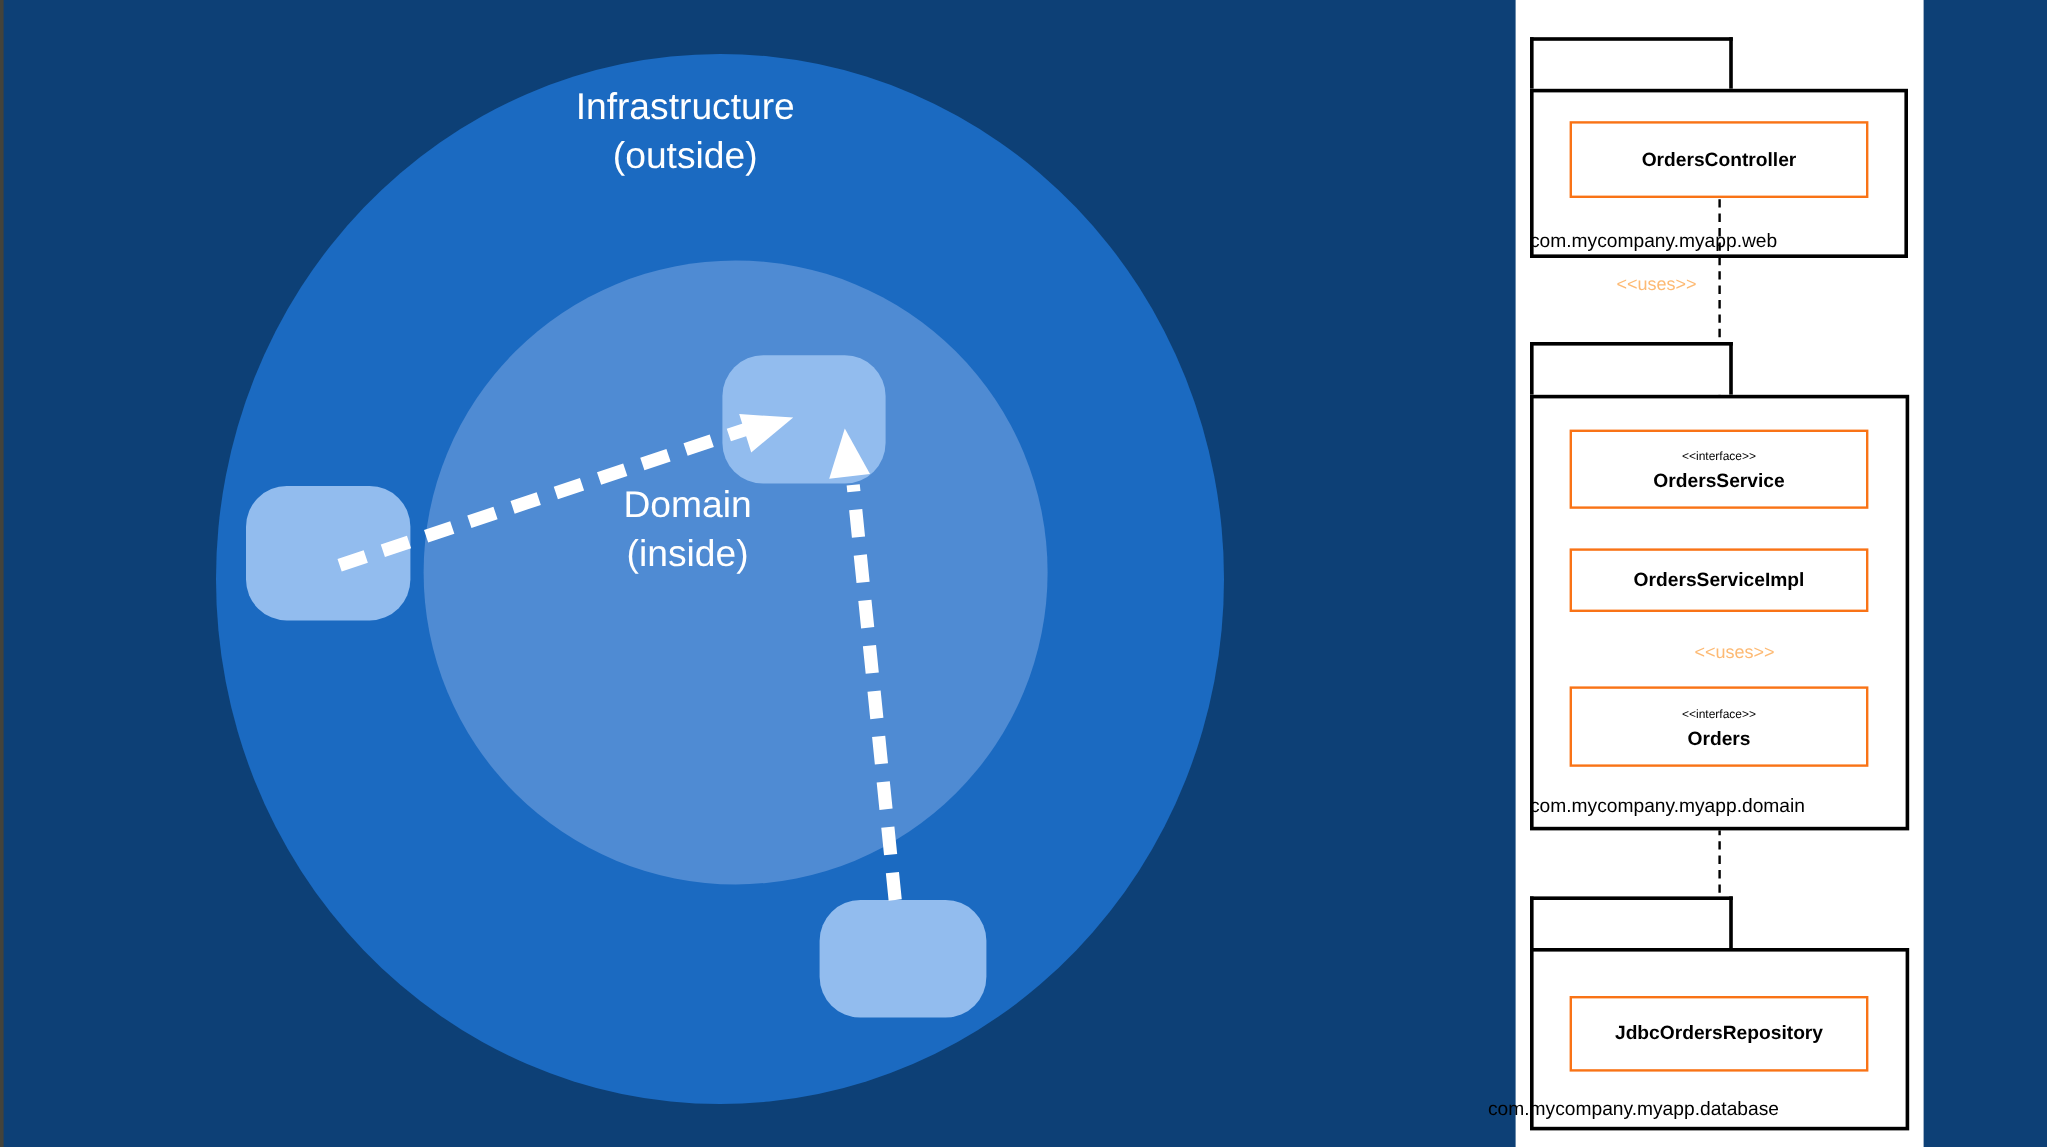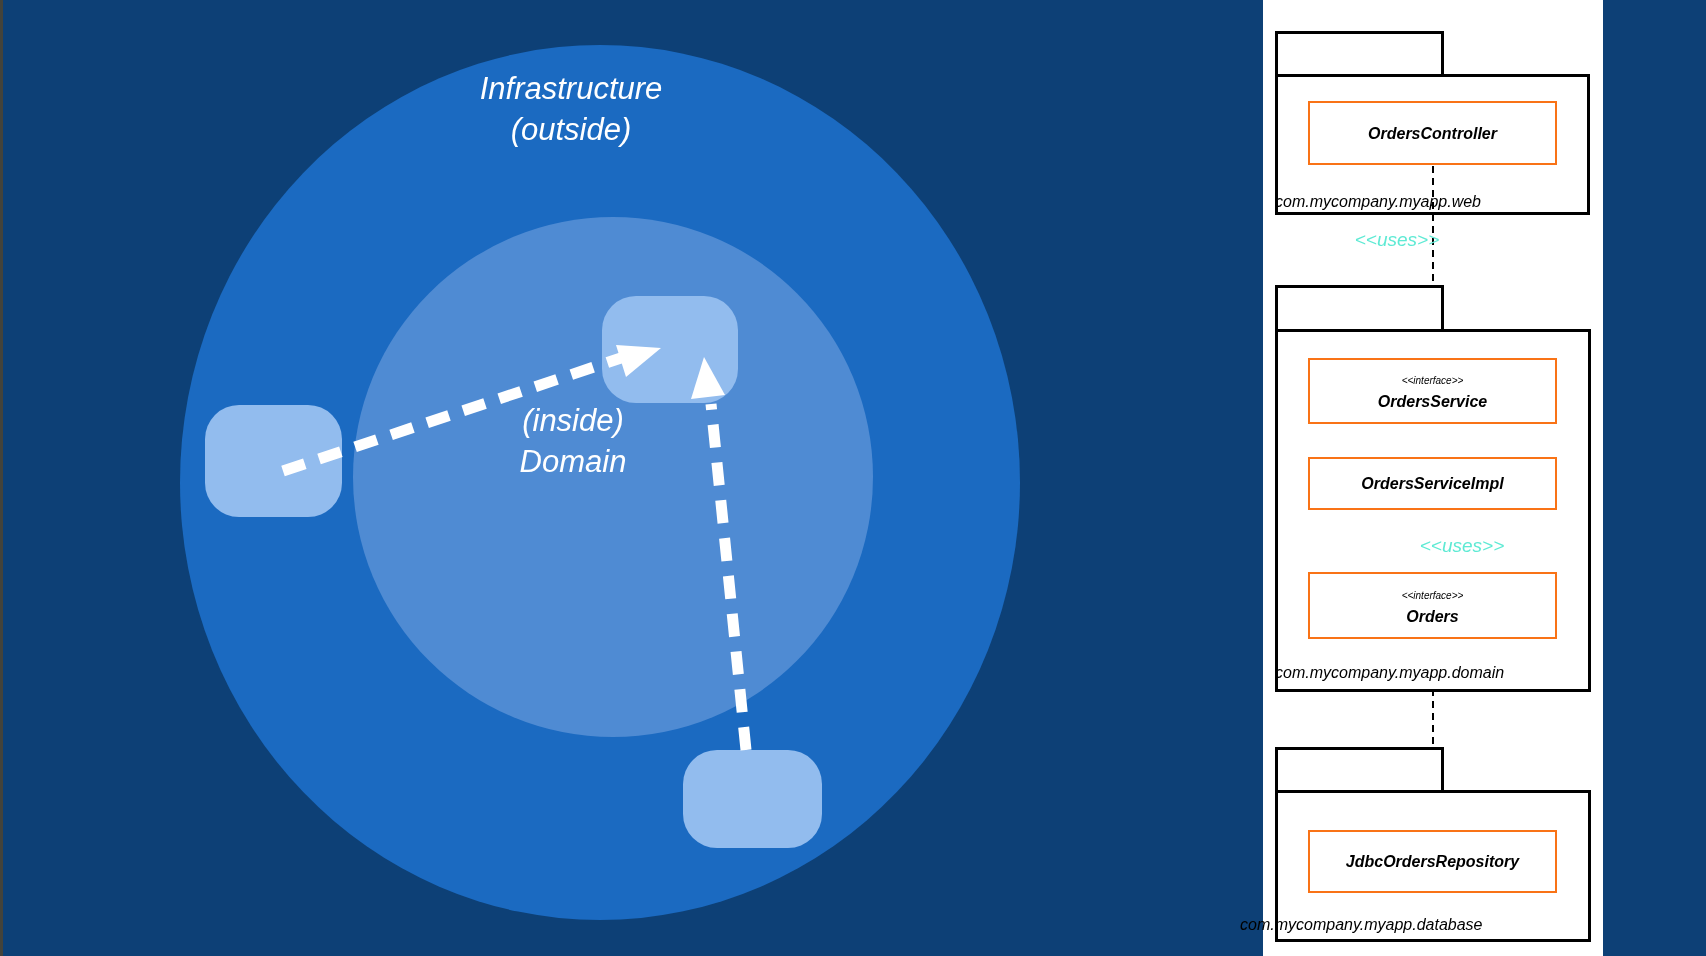--- a/index.html
+++ b/index.html
@@ -1,20 +1,19 @@
 <!DOCTYPE html>
 <html><head>
 <meta charset="utf-8">
 <style>
   html,body{margin:0;padding:0;}
   #stage{
     position:relative;width:1706px;height:956px;overflow:hidden;
     background:#0d4076;
     font-family:"Liberation Sans",sans-serif;
-    font-style:italic;
   }
   .abs{position:absolute;}
   
   #edge-strip{left:0;top:0;width:3px;height:956px;background:#43433b;}
   #outer-circle{left:180px;top:45px;width:840px;height:875px;border-radius:50%;background:#1b6ac1;}
   #inner-circle{left:353px;top:217px;width:520px;height:520px;border-radius:50%;background:#4f8bd3;}
   .ring-label{color:#ffffff;font-size:31px;line-height:41px;text-align:center;width:400px;}
   #infra-label{left:371px;top:68px;}
   #domain-label{left:373px;top:400px;}
   .component{background:#92bcee;border-radius:34px;}
@@ -27,21 +26,21 @@
   .pkg-tab{background:#ffffff;border:3px solid #000;border-bottom:none;box-sizing:border-box;}
   .pkg-body{background:#ffffff;border:3px solid #000;box-sizing:border-box;}
   .class-box{
     background:#ffffff;border:2px solid #f97316;box-sizing:border-box;
     display:flex;flex-direction:column;justify-content:center;align-items:center;
     font-size:16px;color:#000;text-align:center;line-height:21px;
   }
   .class-name{font-weight:bold;}
   .stereotype{font-weight:normal;font-size:10px;text-align:center;}
   .pkg-label{font-size:16px;color:#000;width:315px;}
-  .uses-label{font-size:19px;color:#5eead4;text-align:center;width:100px;}
+  .uses-label{font-size:15px;color:#fdba74;text-align:left;width:100px;}
   #web-tab{left:1275px;top:31px;width:169px;height:43px;}
   #web-body{left:1275px;top:74px;width:315px;height:141px;}
   #orders-controller-box{left:1308px;top:101px;width:249px;height:64px;}
   #web-pkg-label{left:1275px;top:193px;}
   #uses-top-label{left:1347px;top:229px;}
   #domain-tab{left:1275px;top:285px;width:169px;height:44px;}
   #domain-body{left:1275px;top:329px;width:316px;height:363px;}
   #orders-service-box{left:1308px;top:358px;width:249px;height:66px;}
   #orders-service-impl-box{left:1308px;top:457px;width:249px;height:53px;}
   #uses-middle-label{left:1412px;top:535px;}
@@ -77,22 +76,22 @@
       <line x1="746" y1="750" x2="711" y2="404" stroke="#ffffff" stroke-width="11" stroke-dasharray="23 15"></line>
       <polygon points="704,357 725,395 691,399" fill="#ffffff"></polygon>
     </g>
   </svg>
 
   <div id="infra-label" class="abs ring-label">
     <div>Infrastructure</div>
     <div>(outside)</div>
   </div>
   <div id="domain-label" class="abs ring-label">
+    <div>Domain</div>
     <div>(inside)</div>
-    <div>Domain</div>
   </div>
 
   <div id="uml-panel" class="abs"></div>
 
   <div id="web-tab" class="abs pkg-tab"></div>
   <div id="web-body" class="abs pkg-body"></div>
   <div id="orders-controller-box" class="abs class-box">
     <div class="class-name">OrdersController</div>
   </div>
   <div id="web-pkg-label" class="abs pkg-label">com.mycompany.myapp.web</div>

